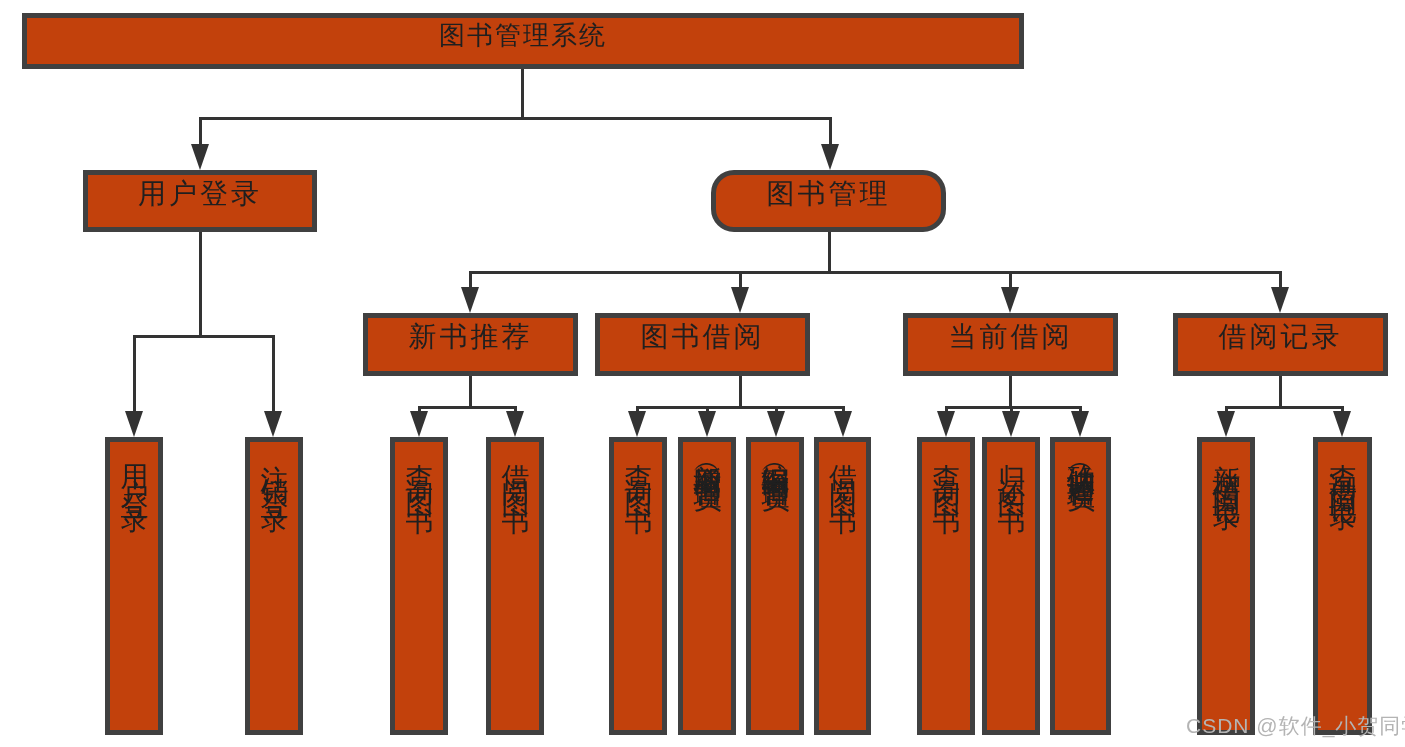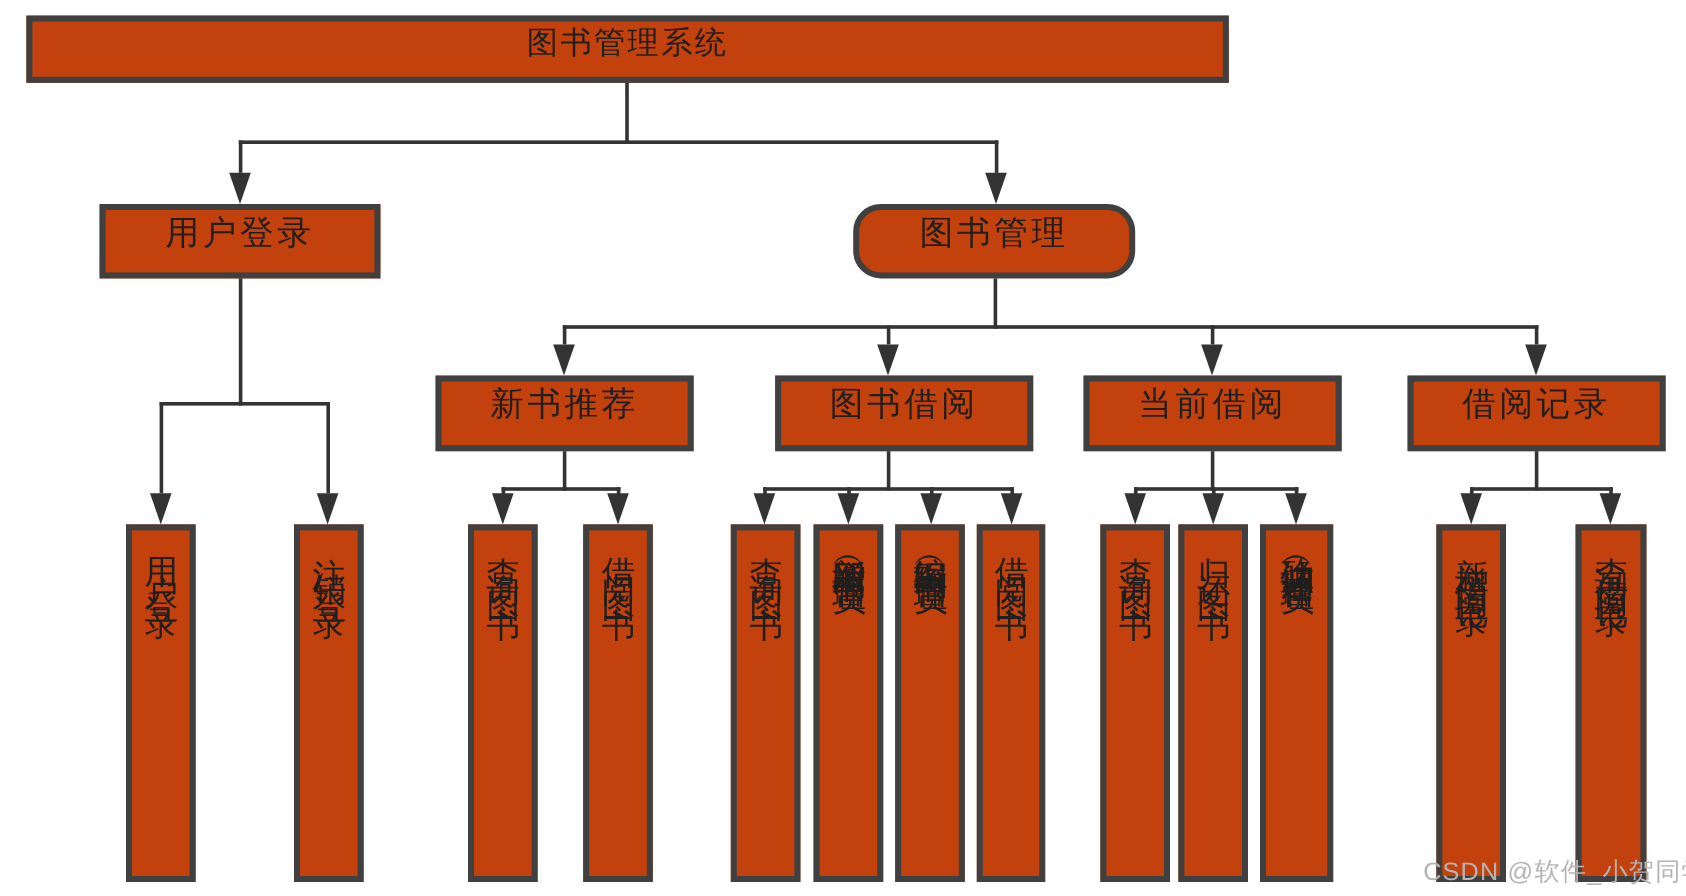--- a/index.html
+++ b/index.html
@@ -78,21 +78,21 @@
   <div class="ashaft" style="left:739px;top:271px;height:16px;"></div>
   <div class="ahead" style="left:731px;top:287px;"></div>
   <div class="ashaft" style="left:1009px;top:271px;height:16px;"></div>
   <div class="ahead" style="left:1001px;top:287px;"></div>
   <div class="ashaft" style="left:1279px;top:271px;height:16px;"></div>
   <div class="ahead" style="left:1271px;top:287px;"></div>
 
   <div class="box" style="left:363px;top:313px;width:215px;height:63px;">
     <span class="hlabel">新书推荐</span>
   </div>
-  <div class="box" style="left:646px;top:313px;width:215px;height:63px;">
+  <div class="box" style="left:595px;top:313px;width:215px;height:63px;">
     <span class="hlabel">图书借阅</span>
   </div>
   <div class="box" style="left:903px;top:313px;width:215px;height:63px;">
     <span class="hlabel">当前借阅</span>
   </div>
   <div class="box" style="left:1173px;top:313px;width:215px;height:63px;">
     <span class="hlabel">借阅记录</span>
   </div>
 
   <div class="vline" style="left:469px;top:376px;height:33px;"></div>

